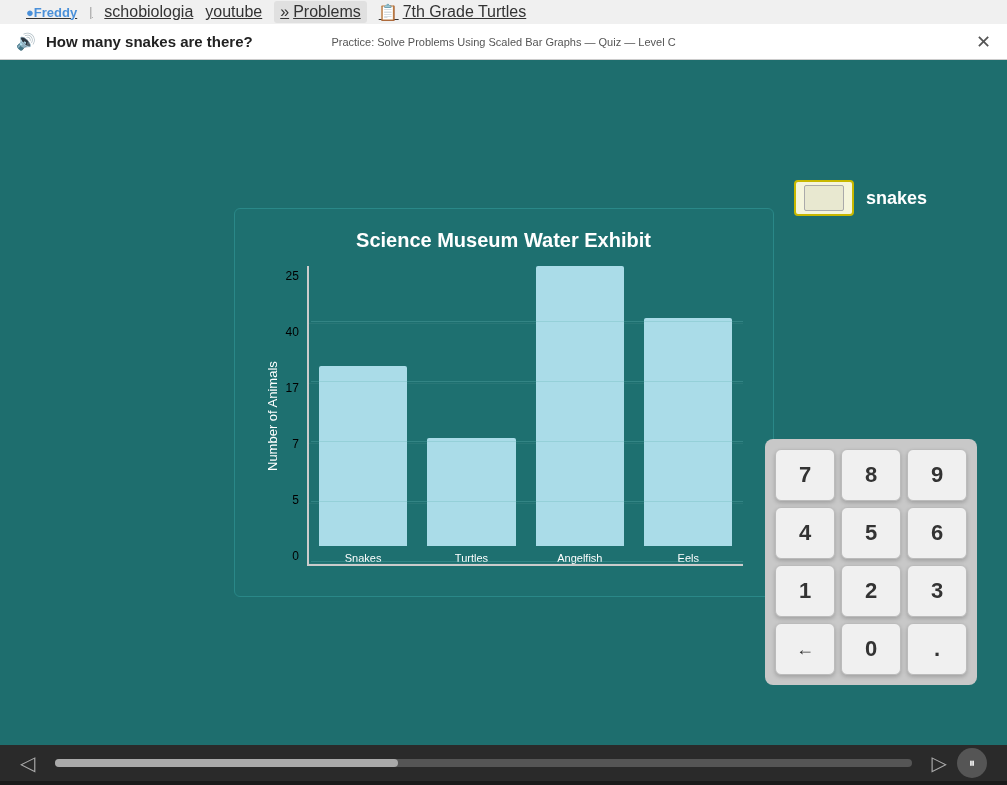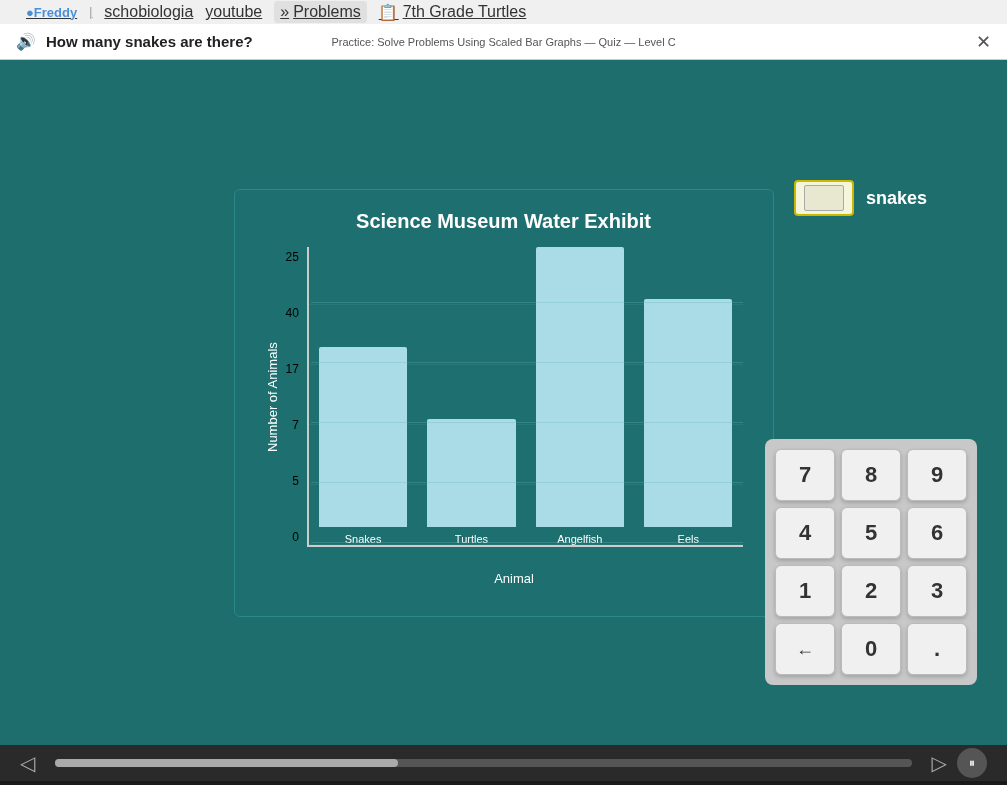--- a/index.html
+++ b/index.html
@@ -400,21 +400,20 @@
                   <div class="bar" style="height: 300px;"></div>
                   <div class="bar-label">Angelfish</div>
                 </div>
                 <div class="bar-col">
                   <div class="bar" style="height: 228px;"></div>
                   <div class="bar-label">Eels</div>
                 </div>
               </div>
           </div>
         </div>
-        <div class="x-axis-title">Animal</div>
       </div>
     </div>
   </div>
 
   <div class="legend-area">
     <div class="legend-input-box">
       <div class="legend-input-inner"></div>
     </div>
     <span class="legend-label">snakes</span>
   </div>

